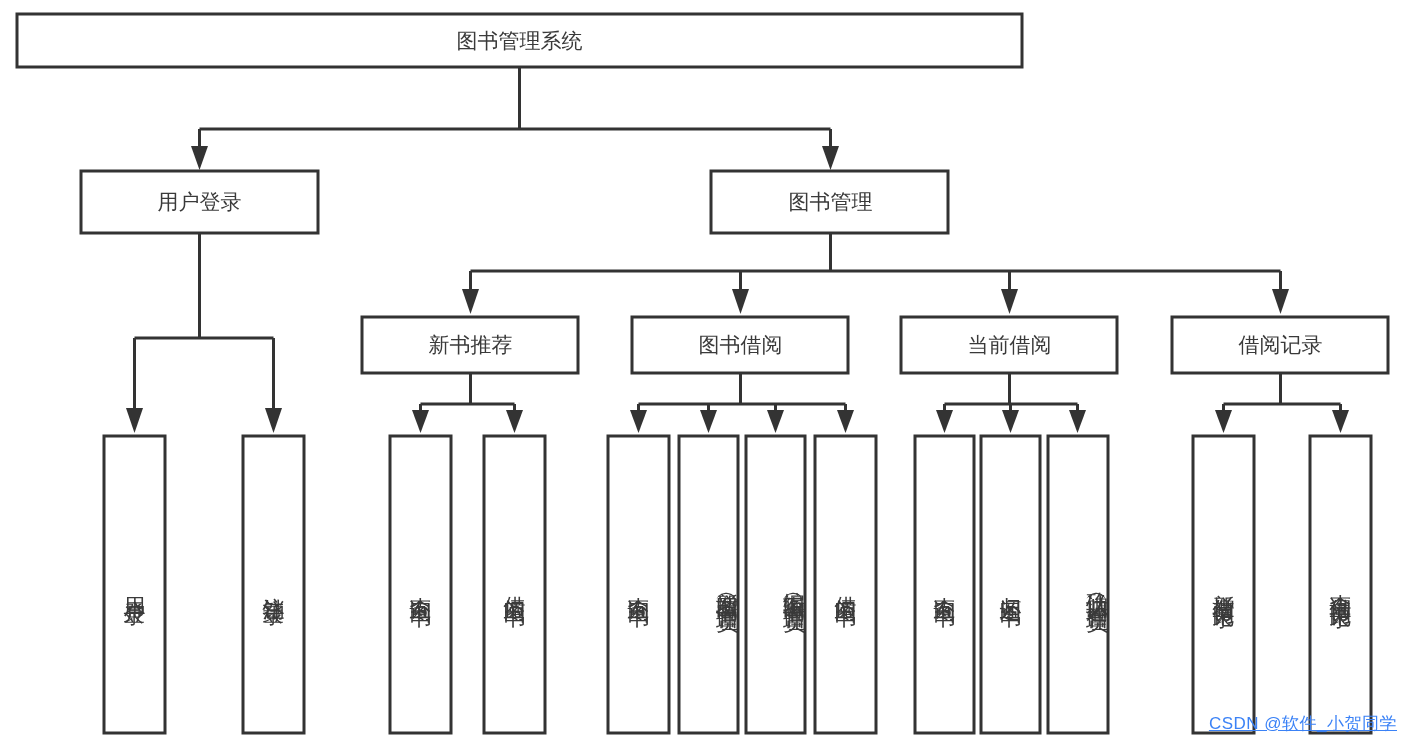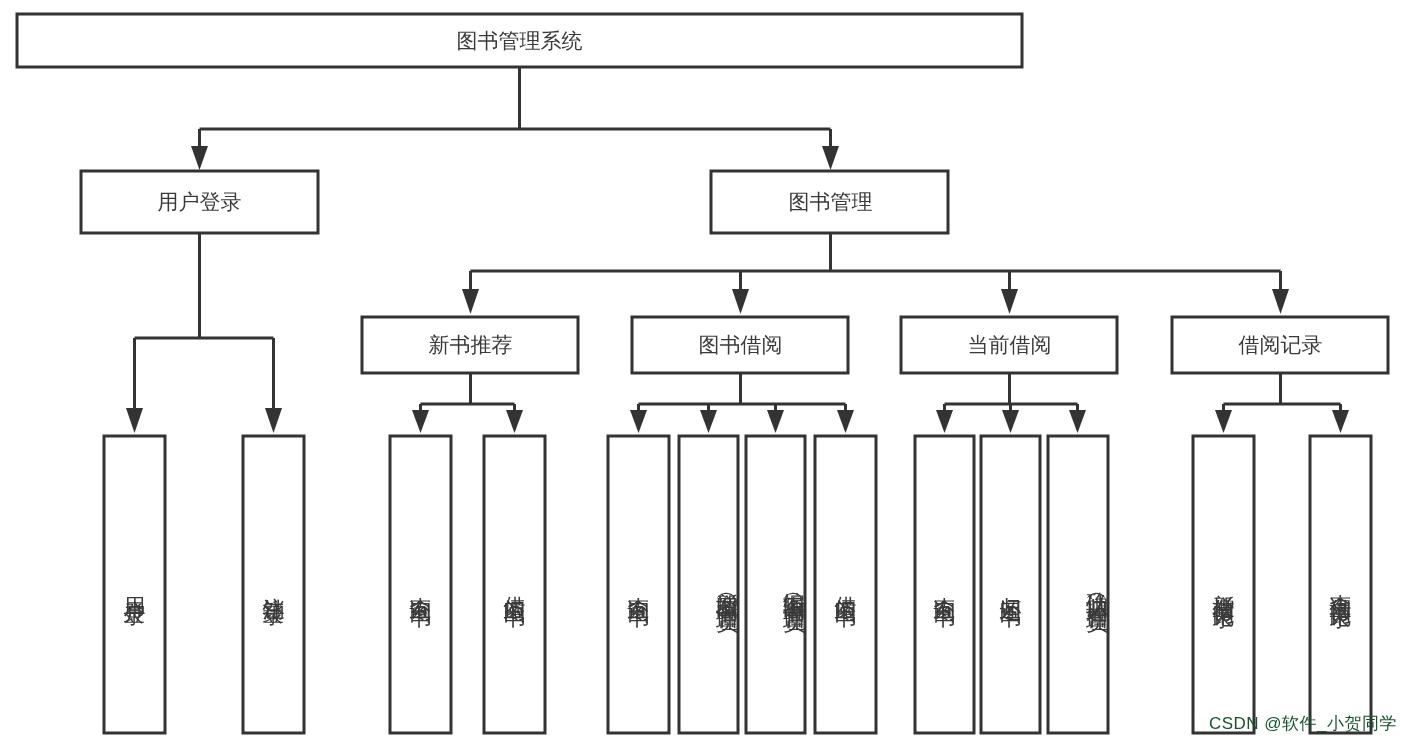--- a/index.html
+++ b/index.html
@@ -64,23 +64,24 @@
     display: flex;
     align-items: center;
     justify-content: center;
   }
   .watermark {
     position: absolute;
     right: 8px;
     bottom: 6px;
     font-family: "Liberation Sans", "DejaVu Sans", sans-serif;
     font-size: 17px;
-    color: #14532d;
+    color: #3b82f6;
     letter-spacing: 0.5px;
     white-space: nowrap;
+    text-decoration: underline;
   }
 </style>
 </head>
 <body>
 
 <div id="diagram-root">
 
   <svg class="flow" viewBox="0 0 1405 747">
     <defs></defs>
 

